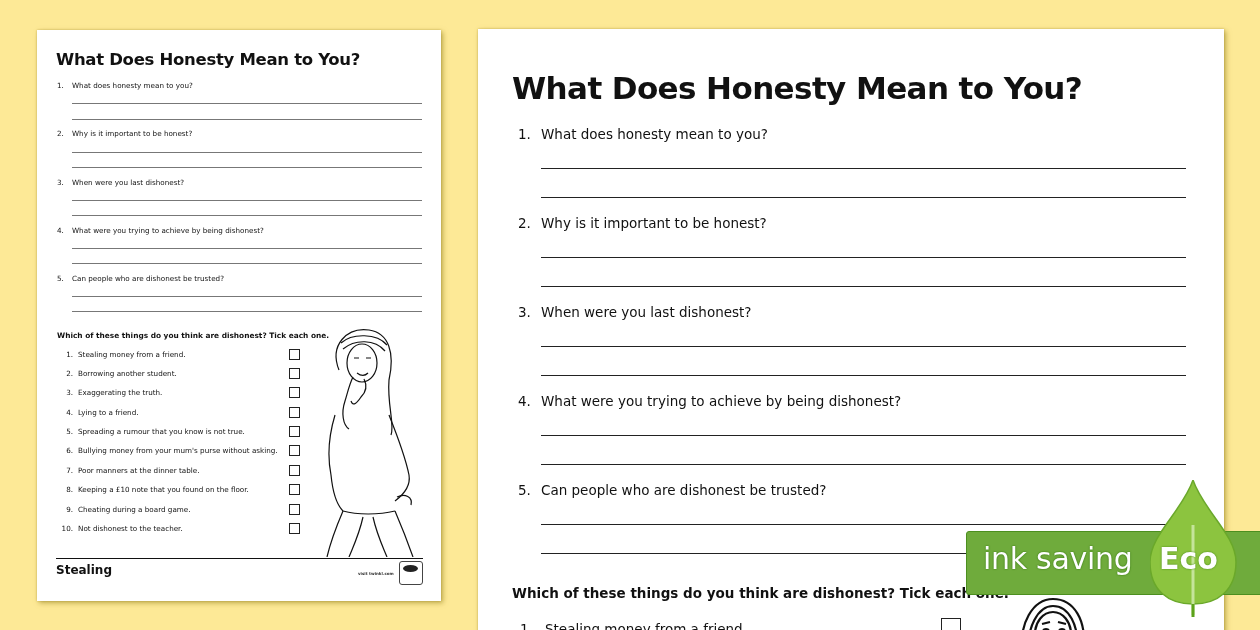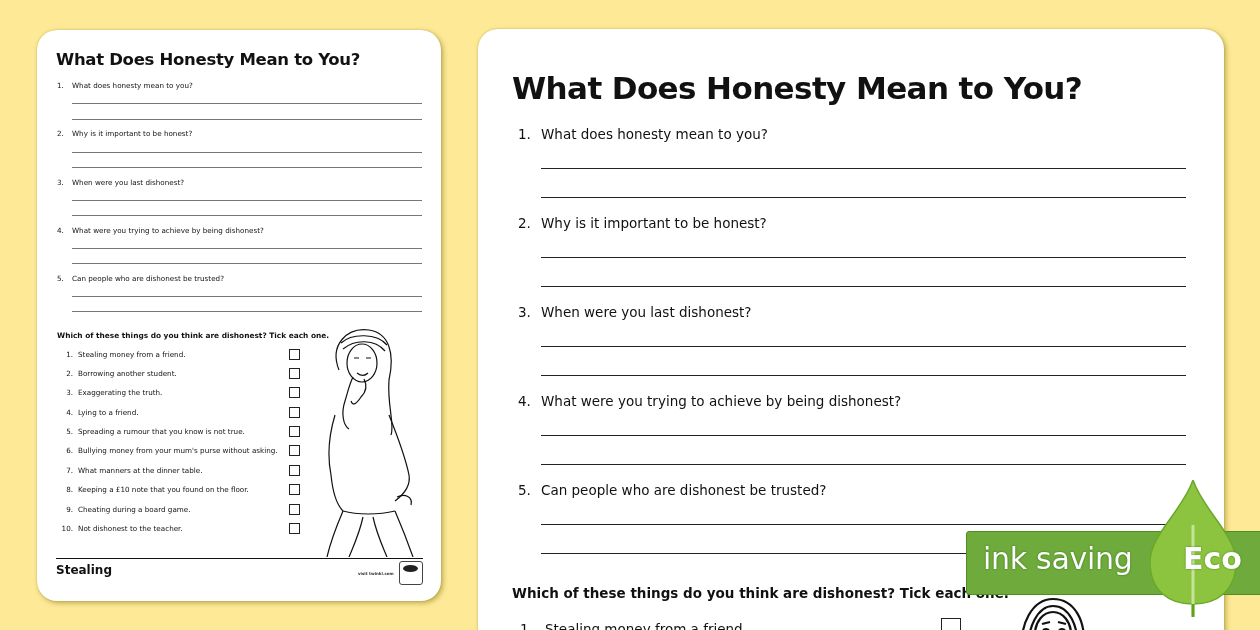--- a/index.html
+++ b/index.html
@@ -5,21 +5,20 @@
   html, body { margin:0; padding:0; }
   body {
     width:1260px; height:630px; overflow:hidden; position:relative;
     background:#fde996;
     font-family:"DejaVu Sans", sans-serif;
     color:#111;
   }
   .page {
     position:absolute; background:#fff;
     box-shadow: 2px 2px 5px rgba(140,120,20,0.55), 0 0 2px rgba(140,120,20,0.4);
-    border-radius: 20px;
   }
   
   .small { left:37px; top:30px; width:404px; height:571px; }
   .small .title {
     position:absolute; left:19px; top:20px; font-size:16.5px; font-weight:bold;
     letter-spacing:-0.3px; white-space:nowrap;
   }
   .small .q { position:absolute; left:20px; font-size:7.2px; white-space:nowrap; }
   .small .q .num { display:inline-block; width:15px; }
   .small .line { position:absolute; left:35px; width:350px; height:0; border-top:1px solid #777; }
@@ -53,21 +52,21 @@
     position:absolute; left:966px; top:531px; width:300px; height:64px;
     background:#6fab3c; border:1.5px solid #4c8f1f; border-radius:3px; box-sizing:border-box;
   }
   .eco-text {
     position:absolute; left:983px; top:541px; font-size:30px; color:#fff;
     text-shadow: 0 0 2px #3b7d12, 0 0 1px #3b7d12; white-space:nowrap; letter-spacing:-0.3px;
   }
   .leaf { position:absolute; left:1150px; top:480px; width:115px; height:150px; }
   .eco-label {
     position:absolute; left:1159px; top:541px; font-size:30px; font-weight:bold; color:#fff;
-    text-shadow: 0 0 2px #3b7d12; white-space:nowrap;margin-left:24px;
+    text-shadow: 0 0 2px #3b7d12; white-space:nowrap;
   }
 </style>
 </head>
 <body>
 
 <div class="page small">
   <div class="title">What Does Honesty Mean to You?</div>
 
   <div class="q" style="top:51px"><span class="num">1.</span><span>What does honesty mean to you?</span></div>
   <div class="line" style="top:73px"></div>
@@ -96,21 +95,21 @@
   <div class="item" style="top:339px"><span class="num">2.</span><span>Borrowing another student.</span></div>
   <div class="cb" style="top:338px"></div>
   <div class="item" style="top:358px"><span class="num">3.</span><span>Exaggerating the truth.</span></div>
   <div class="cb" style="top:357px"></div>
   <div class="item" style="top:378px"><span class="num">4.</span><span>Lying to a friend.</span></div>
   <div class="cb" style="top:377px"></div>
   <div class="item" style="top:397px"><span class="num">5.</span><span>Spreading a rumour that you know is not true.</span></div>
   <div class="cb" style="top:396px"></div>
   <div class="item" style="top:416px"><span class="num">6.</span><span>Bullying money from your mum's purse without asking.</span></div>
   <div class="cb" style="top:415px"></div>
-  <div class="item" style="top:436px"><span class="num">7.</span><span>What manners at the dinner table.</span></div>
+  <div class="item" style="top:436px"><span class="num">7.</span><span>Poor manners at the dinner table.</span></div>
   <div class="cb" style="top:435px"></div>
   <div class="item" style="top:455px"><span class="num">8.</span><span>Keeping a £10 note that you found on the floor.</span></div>
   <div class="cb" style="top:454px"></div>
   <div class="item" style="top:475px"><span class="num">9.</span><span>Cheating during a board game.</span></div>
   <div class="cb" style="top:474px"></div>
   <div class="item" style="top:494px"><span class="num">10.</span><span>Not dishonest to the teacher.</span></div>
   <div class="cb" style="top:493px"></div>
 
   <svg class="girl" style="left:280px; top:295px" width="115" height="232" viewBox="0 0 115 232" fill="none" stroke="#111" stroke-width="1.2">
     <path d="M22 45 C12 20 30 2 52 5 C72 8 78 28 72 55 C70 80 78 100 74 110"></path>

